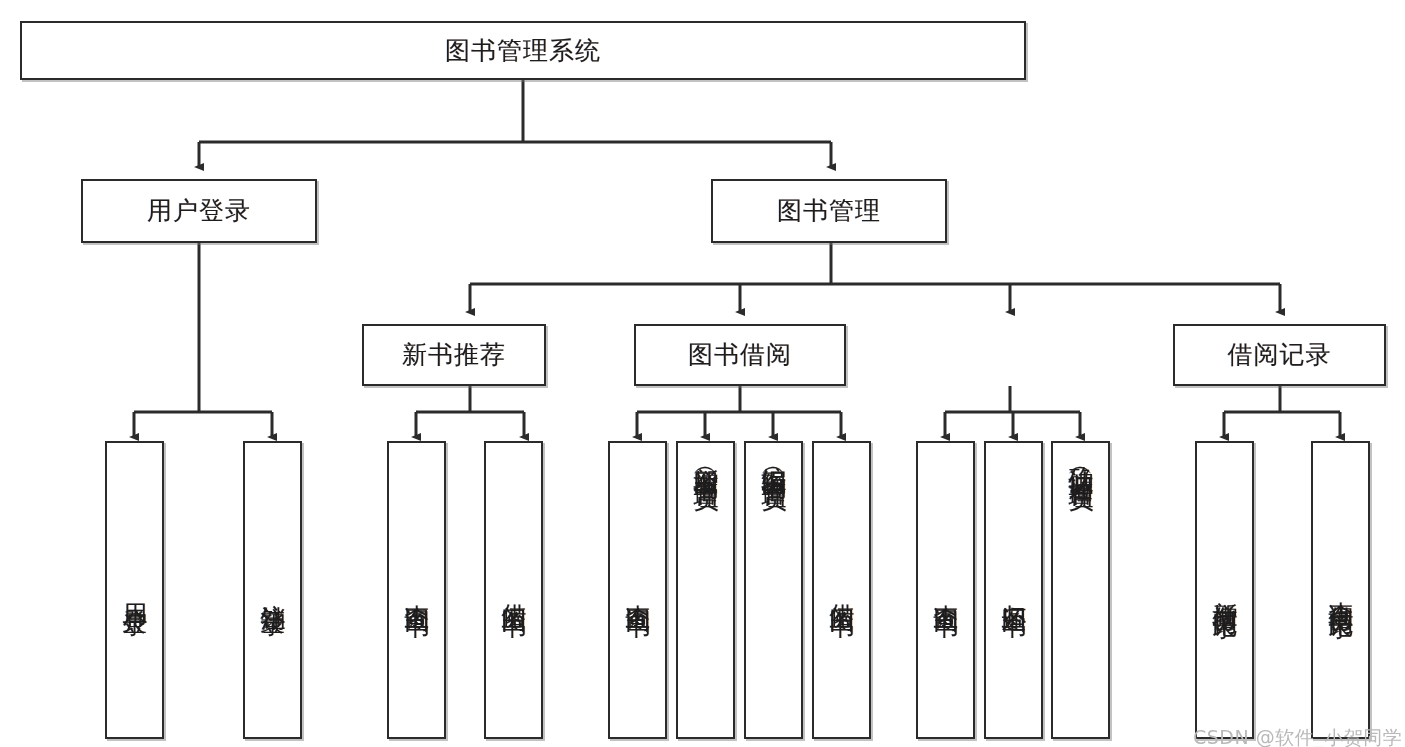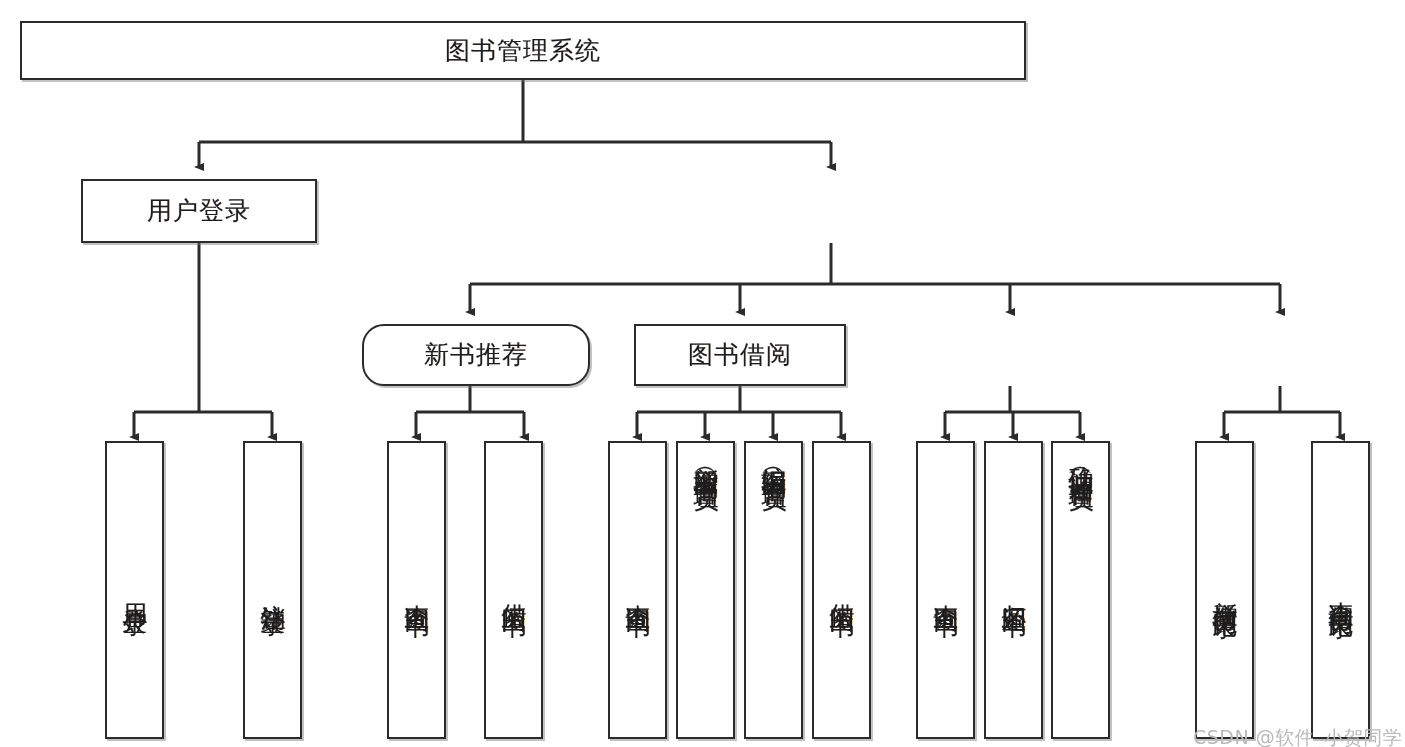--- a/index.html
+++ b/index.html
@@ -133,30 +133,36 @@
   </svg>
 
   <div class="node" style="left:20px; top:12px; width:1006px; height:59px;">
     <span class="label">图书管理系统</span>
   </div>
 
   <div class="node" style="left:81px; top:170px; width:236px; height:64px;">
     <span class="label">用户登录</span>
   </div>
 
-
-  <div class="node" style="left:362px; top:315px; width:228px; height:62px;border-radius:22px;">
+  <div class="node" style="left:711px; top:170px; width:236px; height:64px;">
+    <span class="label">图书管理</span>
+  </div>
+
+  <div class="node" style="left:362px; top:315px; width:184px; height:62px;">
     <span class="label">新书推荐</span>
   </div>
 
   <div class="node" style="left:634px; top:315px; width:212px; height:62px;justify-content:center;">
     <span class="label">图书借阅</span>
   </div>
 
 
+  <div class="node" style="left:1173px; top:315px; width:213px; height:62px;">
+    <span class="label">借阅记录</span>
+  </div>
 
   <div class="node leaf center" style="left:105px; top:432px; width:59px; height:298px;">
     <span class="label">用户登录</span>
   </div>
 
   <div class="node leaf center" style="left:243px; top:432px; width:59px; height:298px;">
     <span class="label">注销登录</span>
   </div>
 
   <div class="node leaf center" style="left:387px; top:432px; width:59px; height:298px;">

